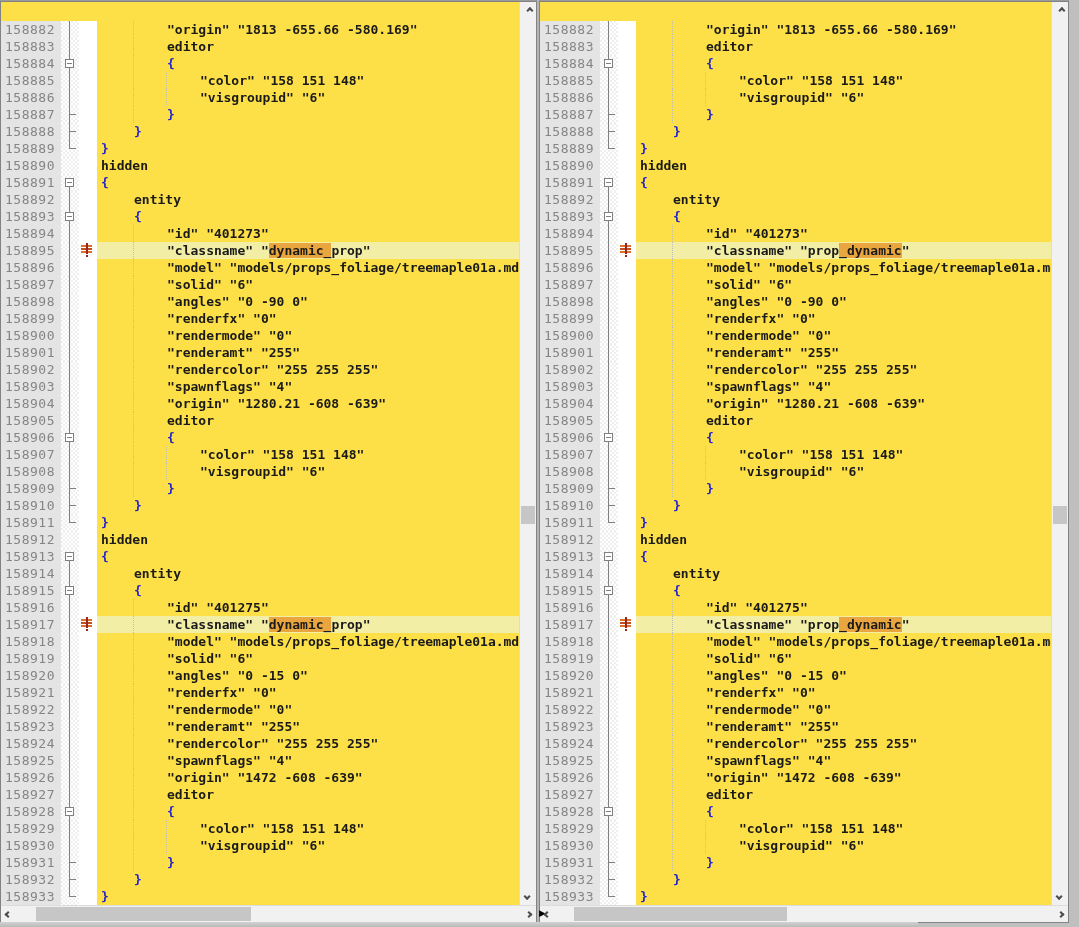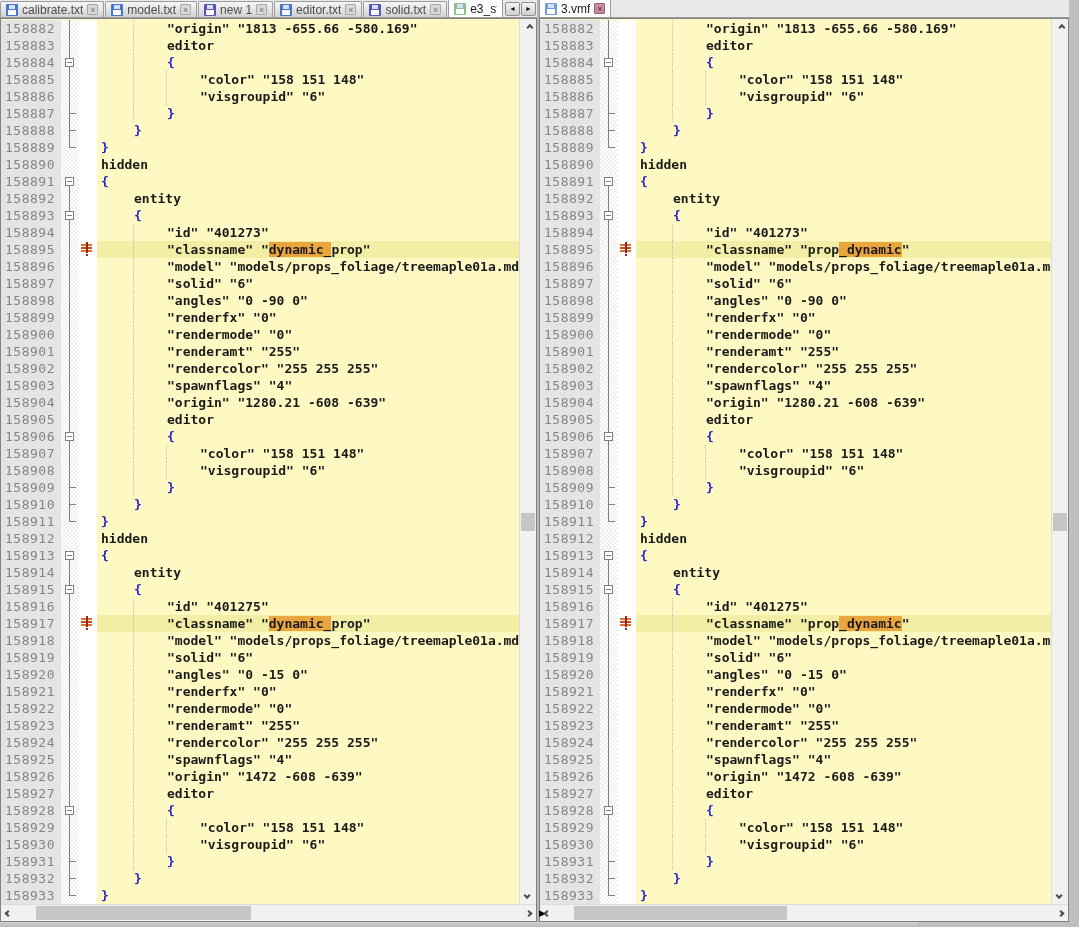--- a/index.html
+++ b/index.html
@@ -28,21 +28,21 @@
   .tab-close{width:11px;height:11px;flex:0 0 11px;font-size:9px;line-height:10px;text-align:center;
     background:#d8d8d8;border:1px solid #a8a8a8;border-radius:1px;color:#6f6f6f;}
   .tab-close.close-active{background:#c98da0;border-color:#9d6375;color:#5e1f30;}
   .tabscroll{display:flex;gap:1px;align-items:center;height:16px;padding:0 1px;}
   .tsbtn{width:15px;height:14px;background:linear-gradient(#f4f4f4,#d0d0d0);border:1px solid #8f8f8f;
     border-radius:2px;font-size:7px;line-height:12px;text-align:center;color:#111;}
 
   
   .frame{flex:1;display:flex;flex-direction:column;border:1px solid #828282;background:#fff;}
   .frame-main{flex:1;display:flex;overflow:hidden;}
-  .code{flex:1;overflow:hidden;padding-top:1px;background:#fef9c3;}
+  .code{flex:1;overflow:hidden;padding-top:19px;background:#fde047;}
   .row{display:flex;height:17px;line-height:17px;font-family:"DejaVu Sans Mono",monospace;font-size:13px;}
   .ln{width:60px;flex:0 0 60px;background:var(--c-line_number_bg,#e4e4e4);color:var(--c-line_number,#858585);
     padding-left:4px;font-weight:normal;letter-spacing:0.5px;}
   .fold{width:18px;flex:0 0 18px;position:relative;
     background:conic-gradient(#efefef 25%, #ffffff 0 50%, #efefef 0 75%, #ffffff 0);background-size:4px 4px;}
   .fv{position:absolute;left:8px;top:0;bottom:0;width:1px;background:#808080;}
   .fvt{position:absolute;left:8px;top:0;height:9px;width:1px;background:#808080;}
   .fvb{position:absolute;left:8px;top:9px;bottom:0;width:1px;background:#808080;}
   .fh{position:absolute;left:9px;top:8px;width:6px;height:1px;background:#808080;}
   .fbox{position:absolute;left:4px;top:4px;width:9px;height:9px;background:#fff;border:1px solid #808080;}

